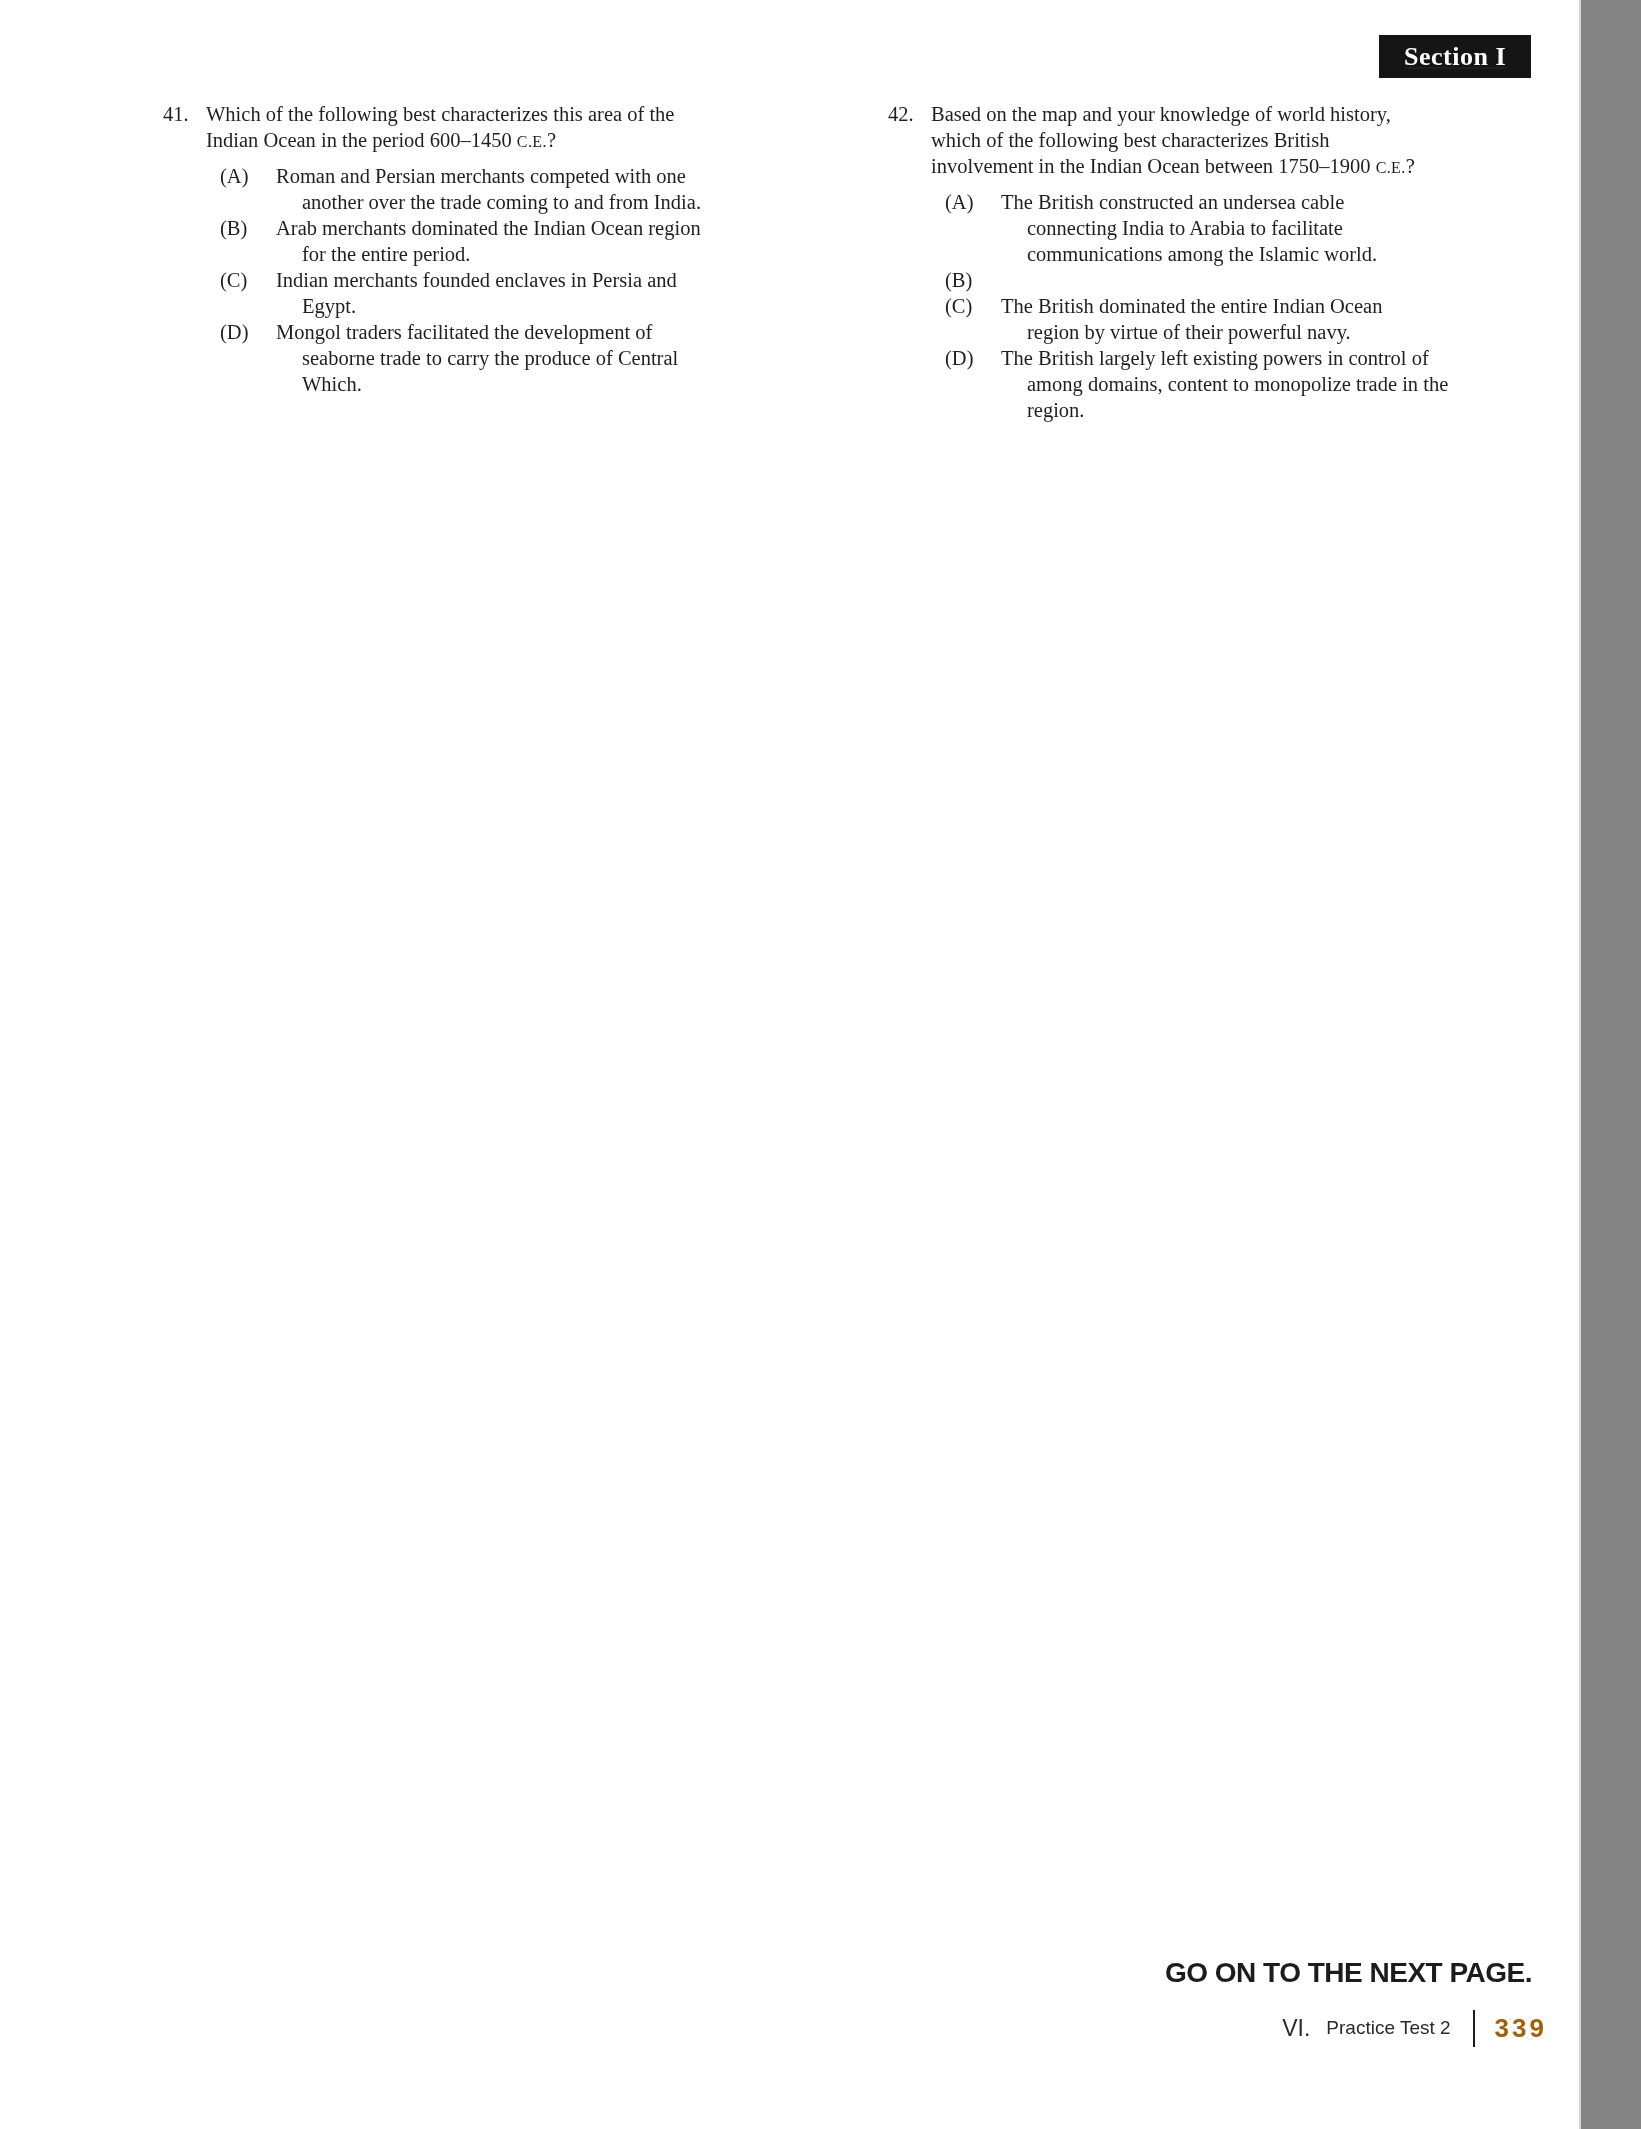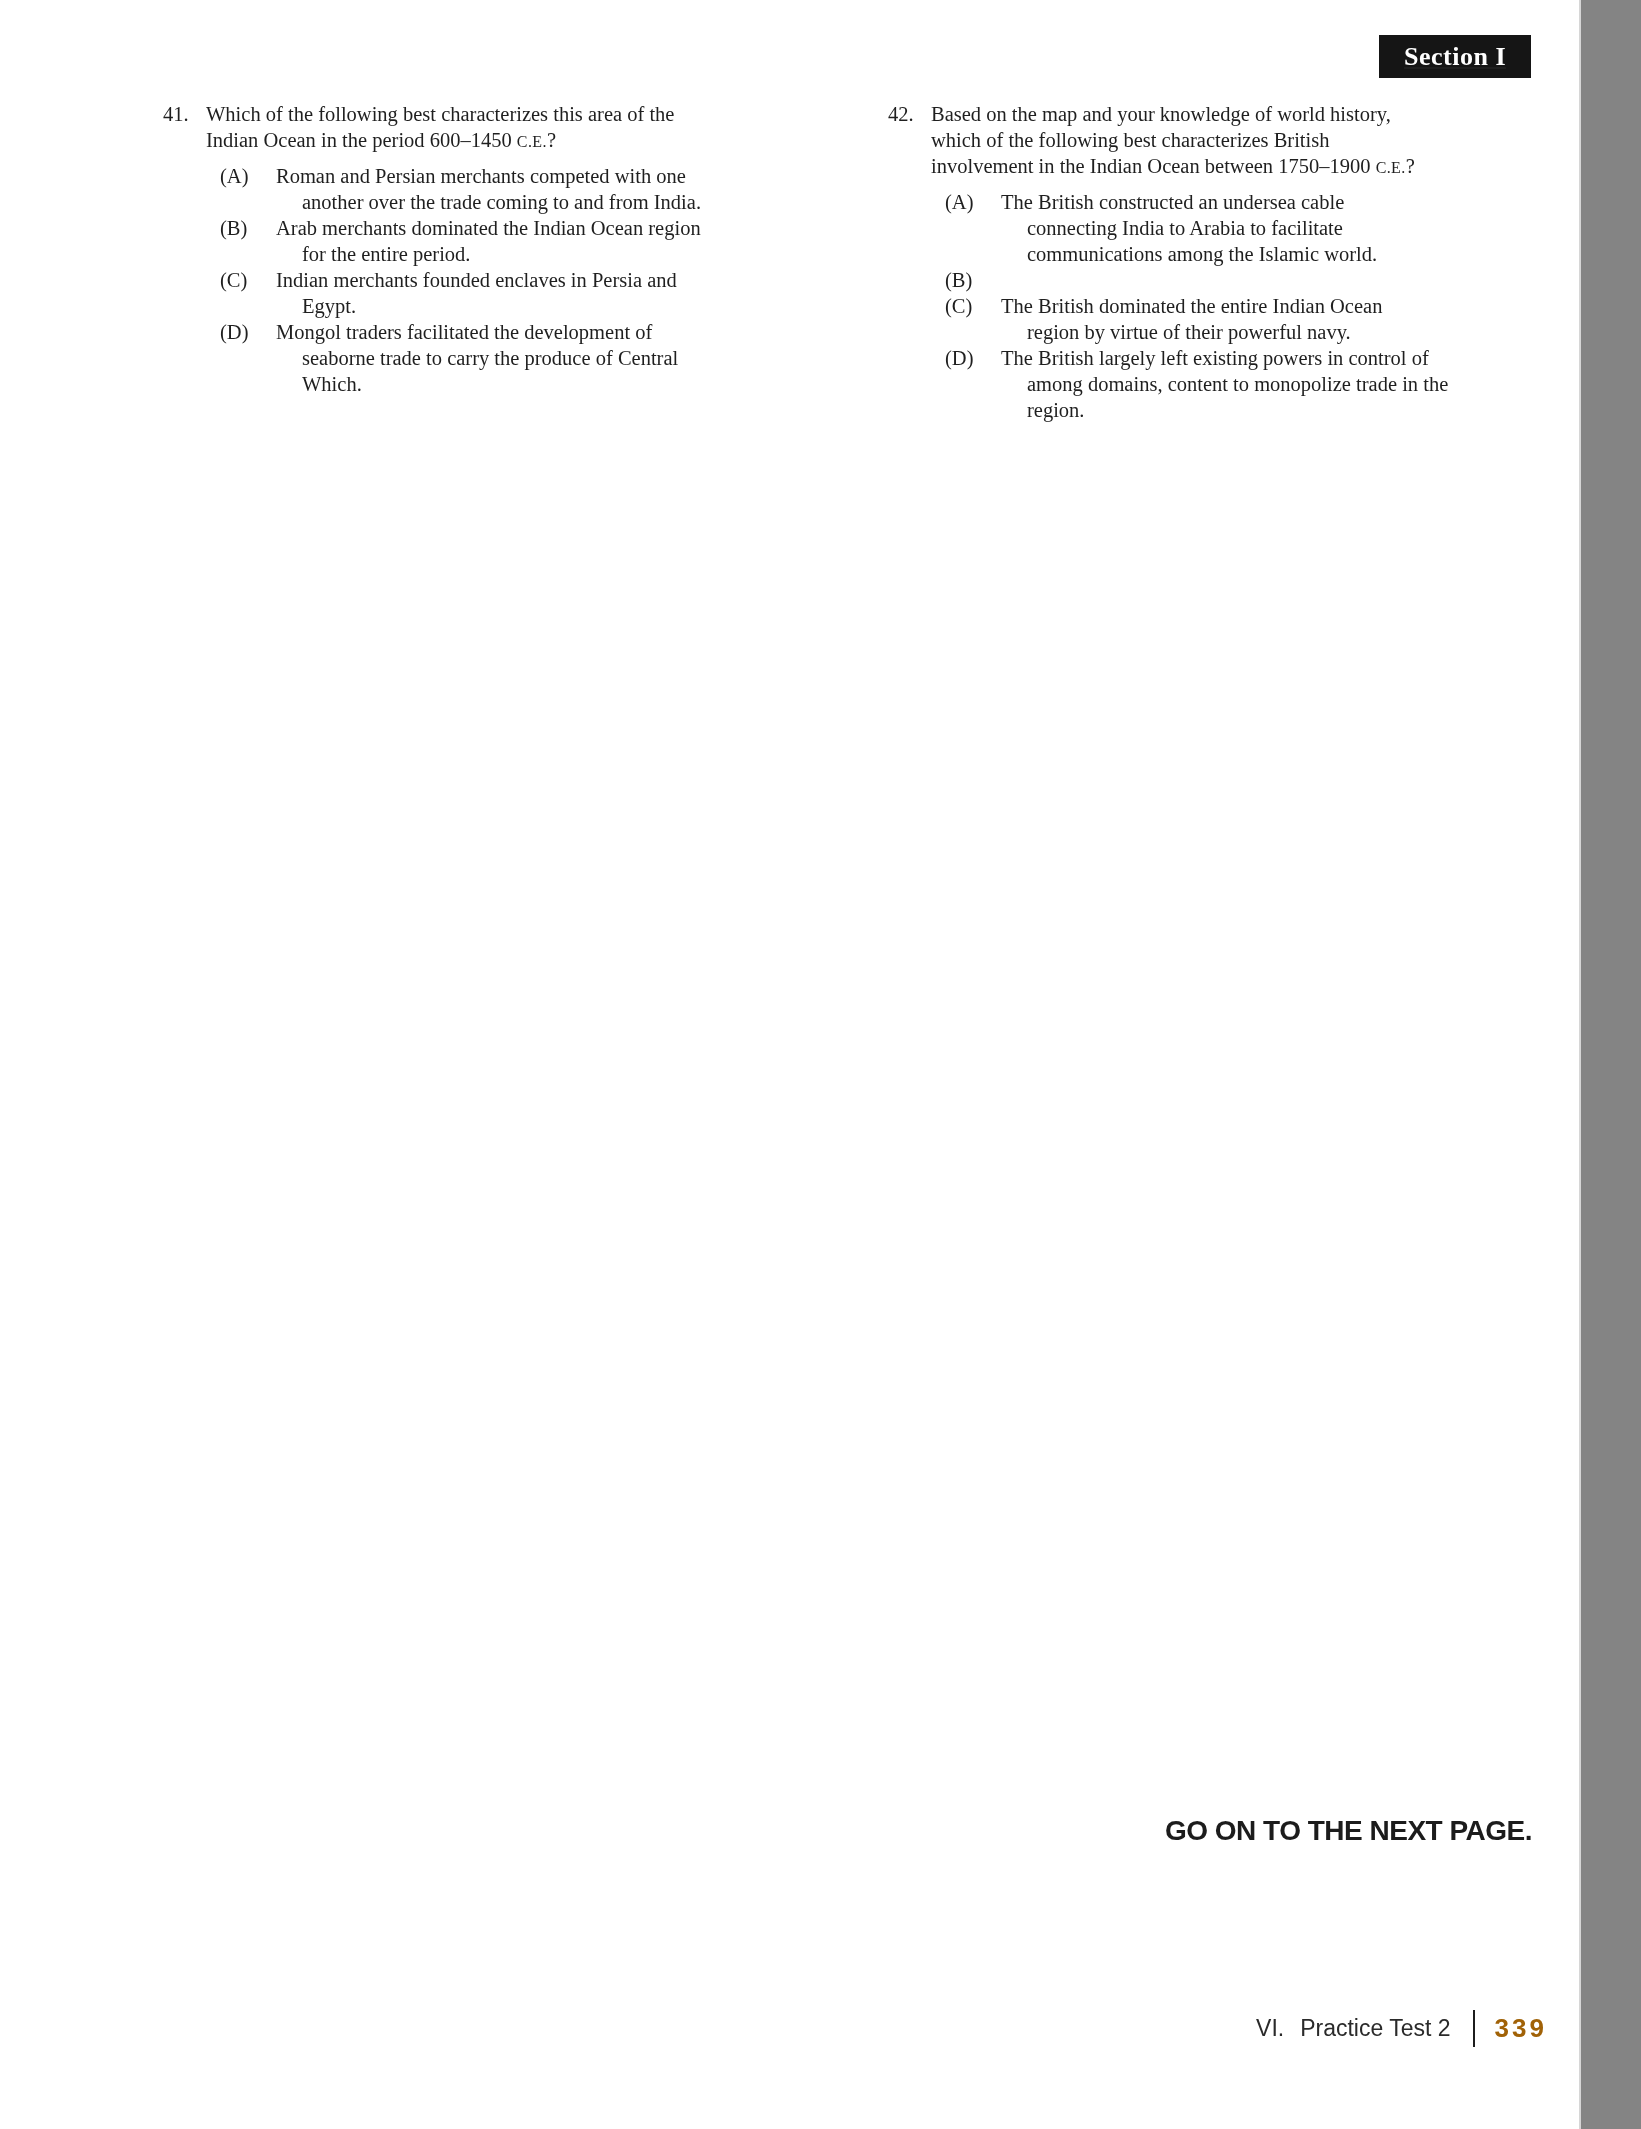--- a/index.html
+++ b/index.html
@@ -36,32 +36,32 @@
   .q-num{width:43px;flex-shrink:0;}
   .stem .line{white-space:nowrap;}
   .options{margin-top:8px;padding-left:14px;}
   .option{display:flex;}
   .opt-label{width:56px;flex-shrink:0;}
   .opt-lines .line{white-space:nowrap;}
   .opt-lines .line + .line{padding-left:26px;}
   .sc{font-size:.78em;letter-spacing:.4px;}
   
   .go-on{
-    position:absolute;top:1815px;right:109px;
+    position:absolute;top:1957px;right:109px;
     font-family:"Liberation Sans",sans-serif;font-weight:700;
     font-size:28px;letter-spacing:-0.5px;color:#1c1c1c;white-space:nowrap;
   }
   
   .footer{
     position:absolute;top:2008px;right:94px;height:40px;
     display:flex;align-items:center;white-space:nowrap;
     font-family:"Liberation Sans",sans-serif;color:#2a2a2a;
   }
   .f-part{font-size:23px;margin-right:16px;}
-  .f-title{font-size:23px;text-align:right;}
+  .f-title{font-size:19px;text-align:right;}
   .f-divider{width:2px;height:37px;background:#1c1c1c;margin:0 20px 0 22px;}
   .f-page{font-size:26px;font-weight:700;letter-spacing:3px;color:#a16207;}
 </style>
 </head>
 <body>
 
 <div class="edge-bar"></div>
 
 <div class="section-badge">
   <span>Section I</span>

